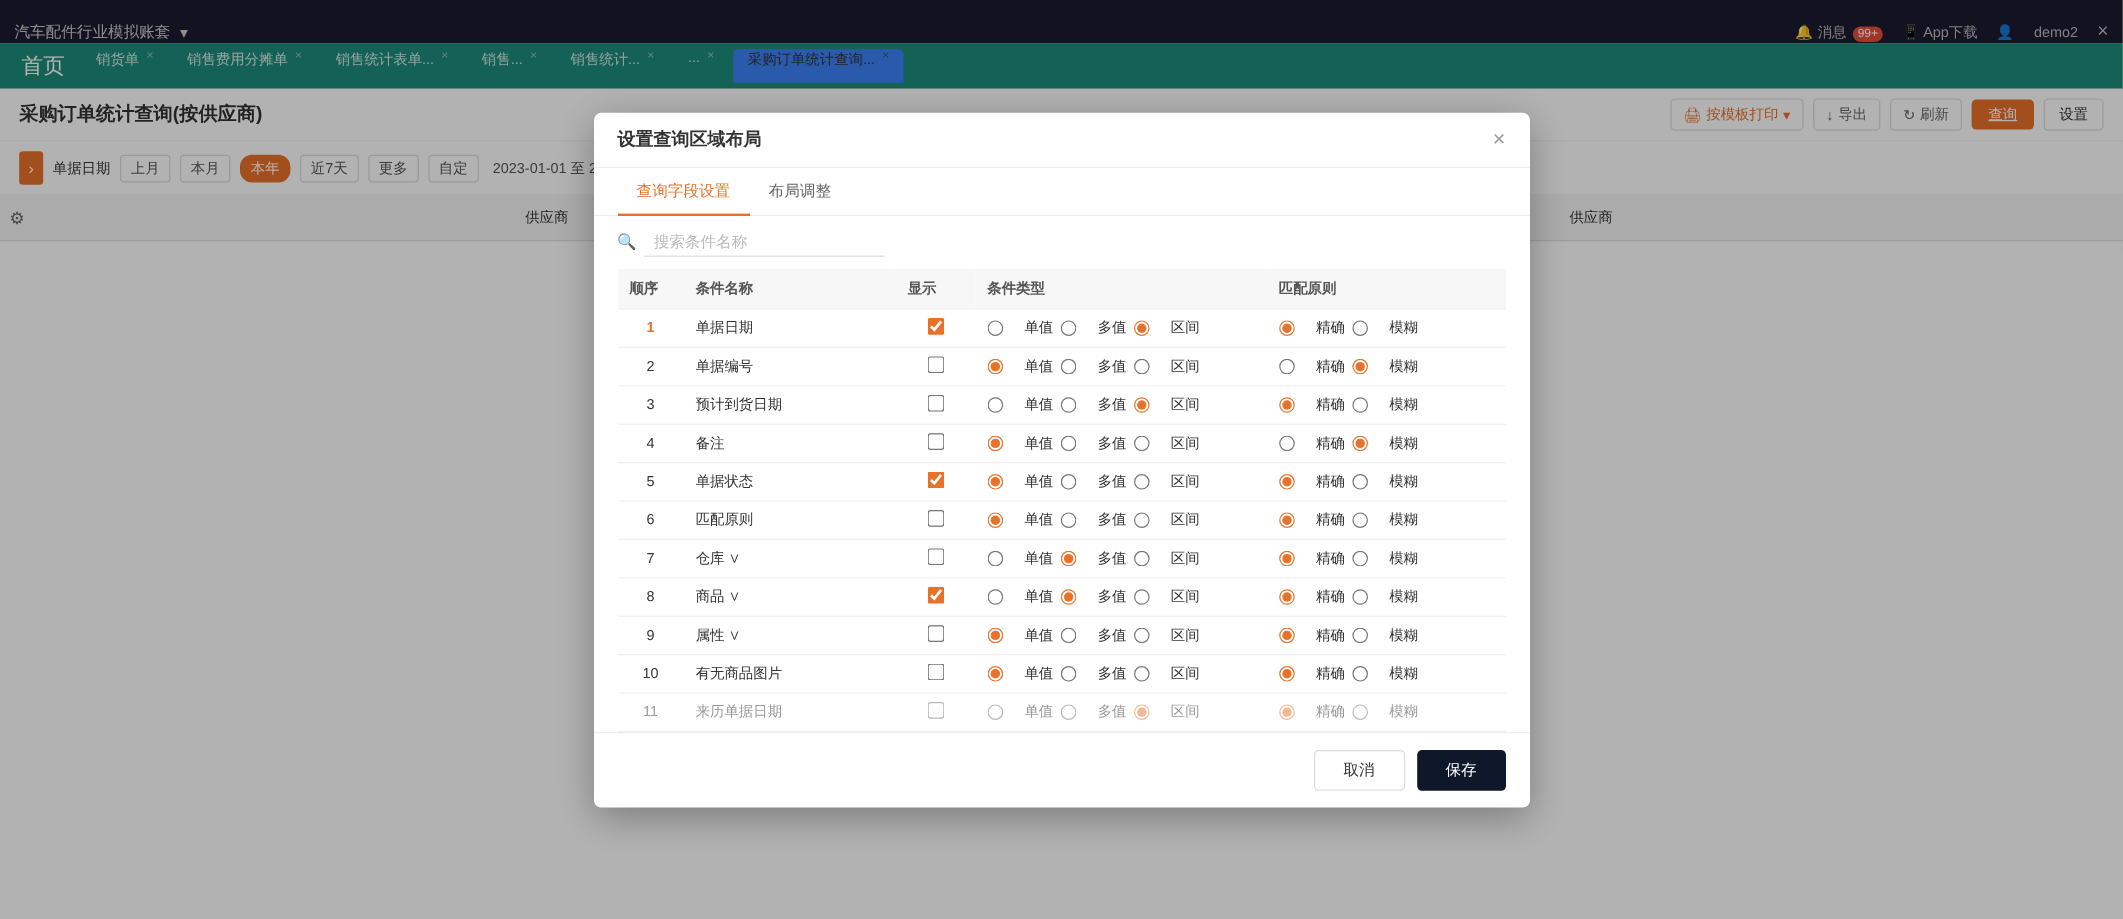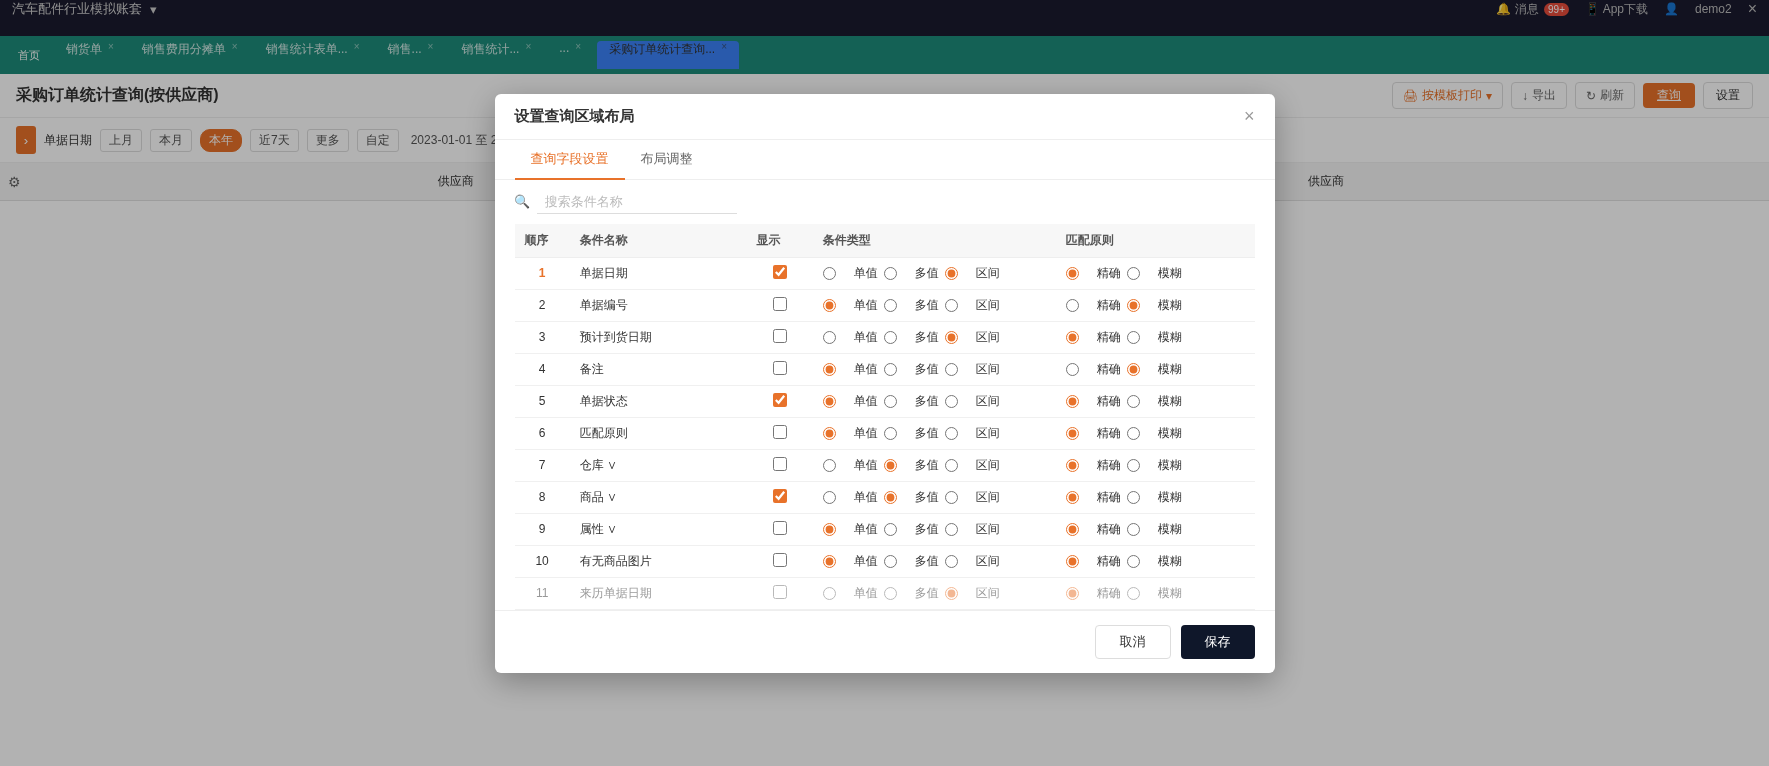--- a/index.html
+++ b/index.html
@@ -3,21 +3,21 @@
   <meta charset="utf-8">
   <style>
     * { box-sizing: border-box; margin: 0; padding: 0; }
     body { font-family: 'Microsoft YaHei', Arial, sans-serif; font-size: 13px; background: #f0f2f5; overflow: hidden; }
 
     
     .top-navbar {
       height: 36px;
       background: #1a1a2e;
       display: flex;
-      align-items: flex-start;
+      align-items: flex-end;
       justify-content: space-between;
       padding: 0 12px;
       color: #ccc;
     }
     .top-navbar-left { display: flex; align-items: center; gap: 8px; font-size: 13px; }
     .top-navbar-right { display: flex; align-items: center; gap: 16px; font-size: 12px; color: #bbb; }
     .badge-red {
       background: #e74c3c;
       color: white;
       border-radius: 8px;
@@ -43,21 +43,21 @@
       display: flex;
       align-items: flex-start;
       gap: 6px;
       cursor: pointer;
       font-size: 12px;
       color: rgba(255,255,255,0.8);
       white-space: nowrap;
     }
     .tab-item.active { background: #3b82f6; color: #333; border-radius: 4px 4px 0 0; }
     .tab-item .tab-close { font-size: 10px; opacity: 0.6; }
-    .tab-home { color: white; font-size: 11px; padding: 0 10px; }
+    .tab-home { color: white; font-size: 18px; padding: 0 10px; }
 
     
     .page-area {
       background: white;
       min-height: calc(766px - 74px);
       position: relative;
     }
 
     
     .page-header {

